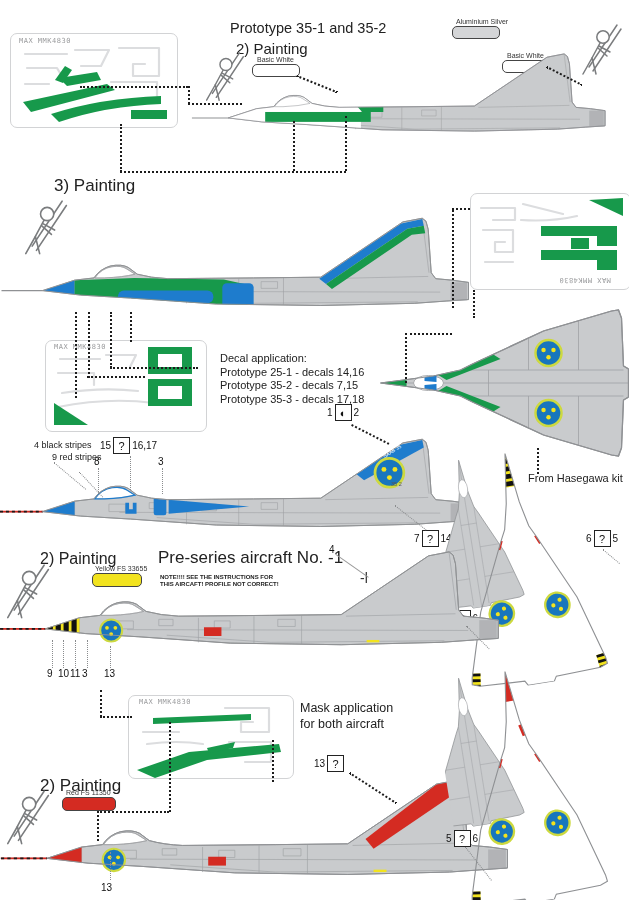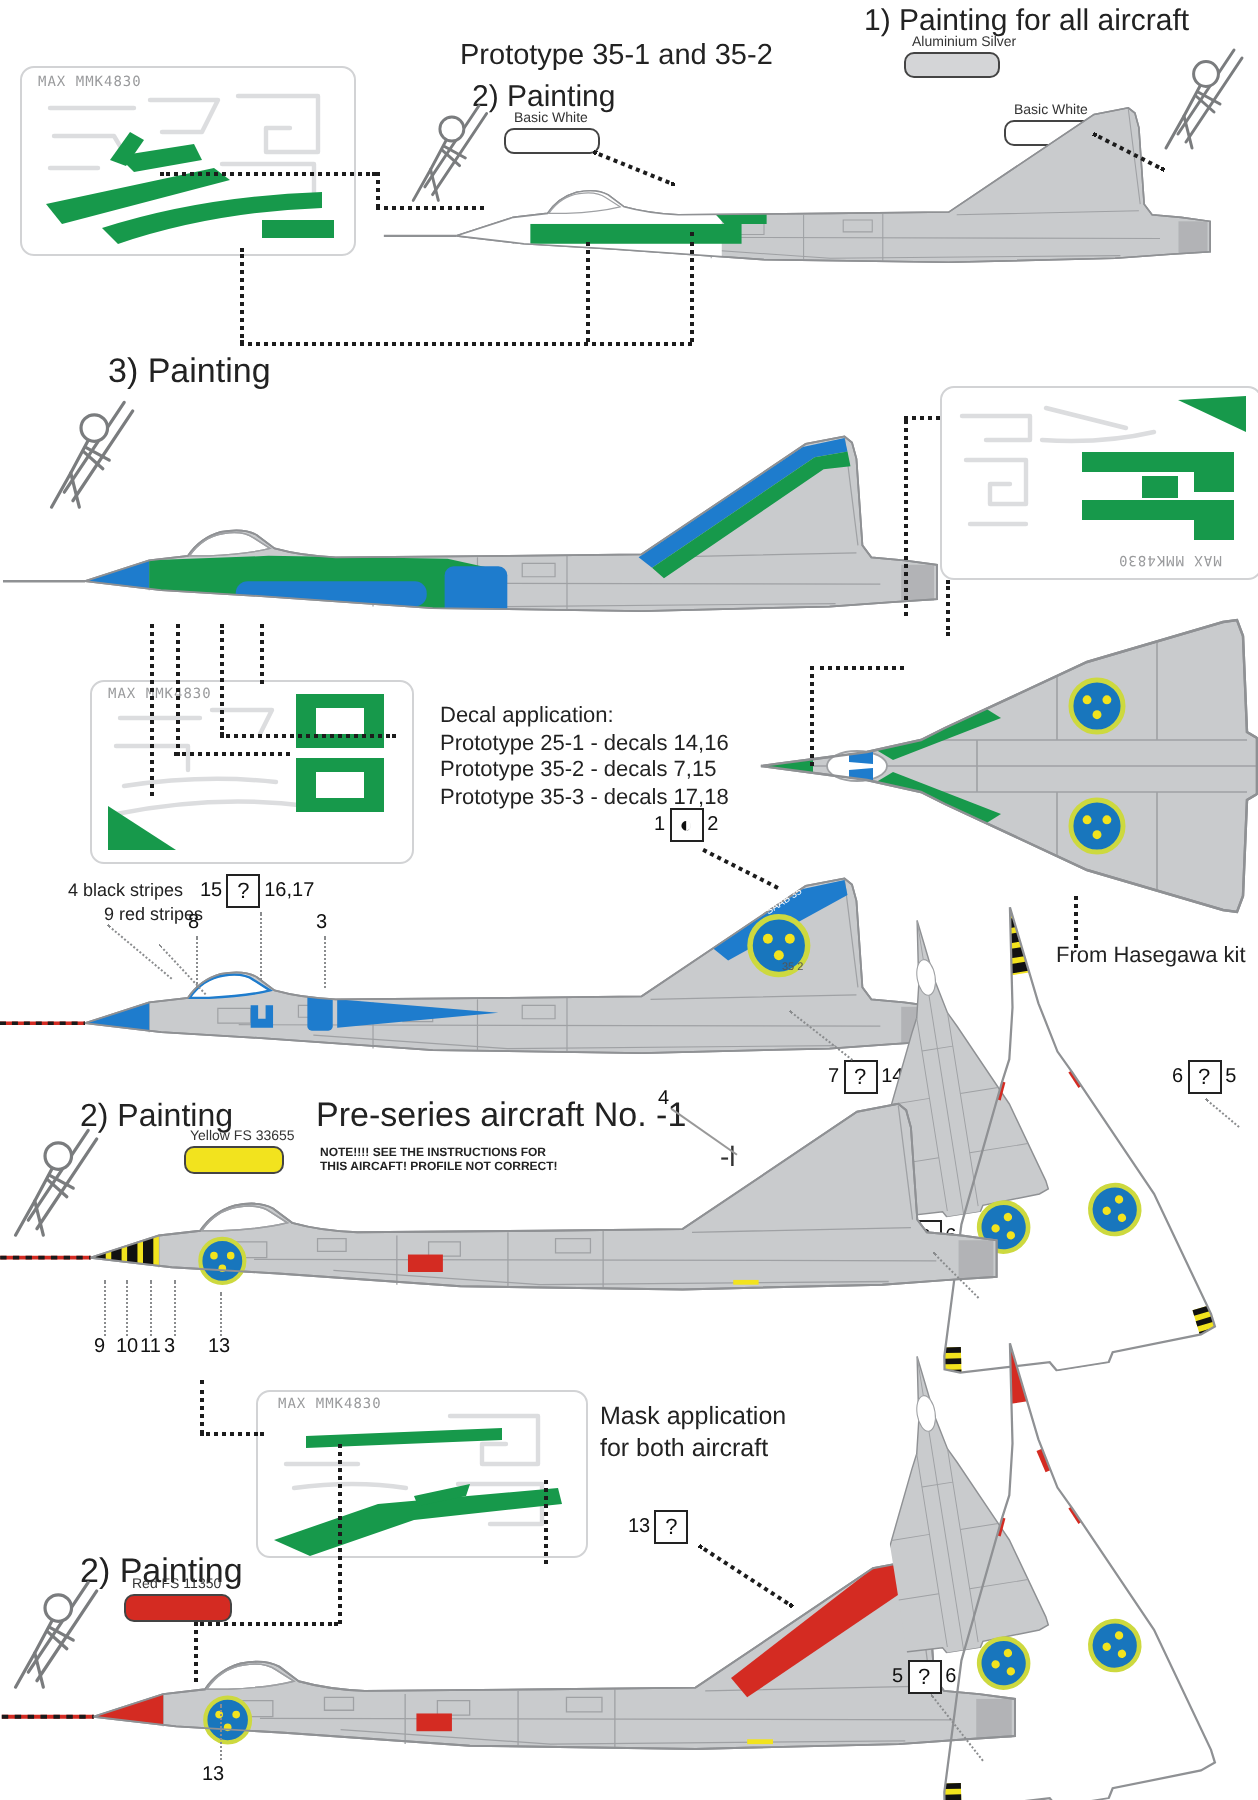--- a/index.html
+++ b/index.html
@@ -102,21 +102,20 @@
           <line x1="42" y1="7" x2="14" y2="49"></line>
           <circle cx="24" cy="15" r="6.2" fill="#fff"></circle>
           <path d="M21,21 L13,36"></path>
           <path d="M20,24 L31,30 M19,26 L28,34"></path>
           <path d="M13,36 L4,52 M13,36 L17,52"></path>
         </g>
       </symbol>
     </defs>
   </svg>
 
-  <div class="abs h1" style="left:432px;top:2px;">1) Painting for all aircraft</div>
   <div class="abs tiny" style="left:456px;top:18px;">Aluminium Silver</div>
   <div class="abs pbox sw-silver" style="left:452px;top:26px;width:46px;height:11px;"></div>
   <svg class="abs" style="left:578px;top:22px;" width="46" height="58" viewBox="0 0 44 58">
       <use href="#sym-painter"></use>
     </svg>
 
   <div class="abs h3" style="left:230px;top:20px;">Prototype 35-1 and 35-2</div>
   <div class="abs h1" style="left:236px;top:40px;">2) Painting</div>
   <div class="abs tiny" style="left:257px;top:56px;">Basic White</div>
   <div class="abs pbox sw-white" style="left:252px;top:64px;width:46px;height:11px;"></div>

